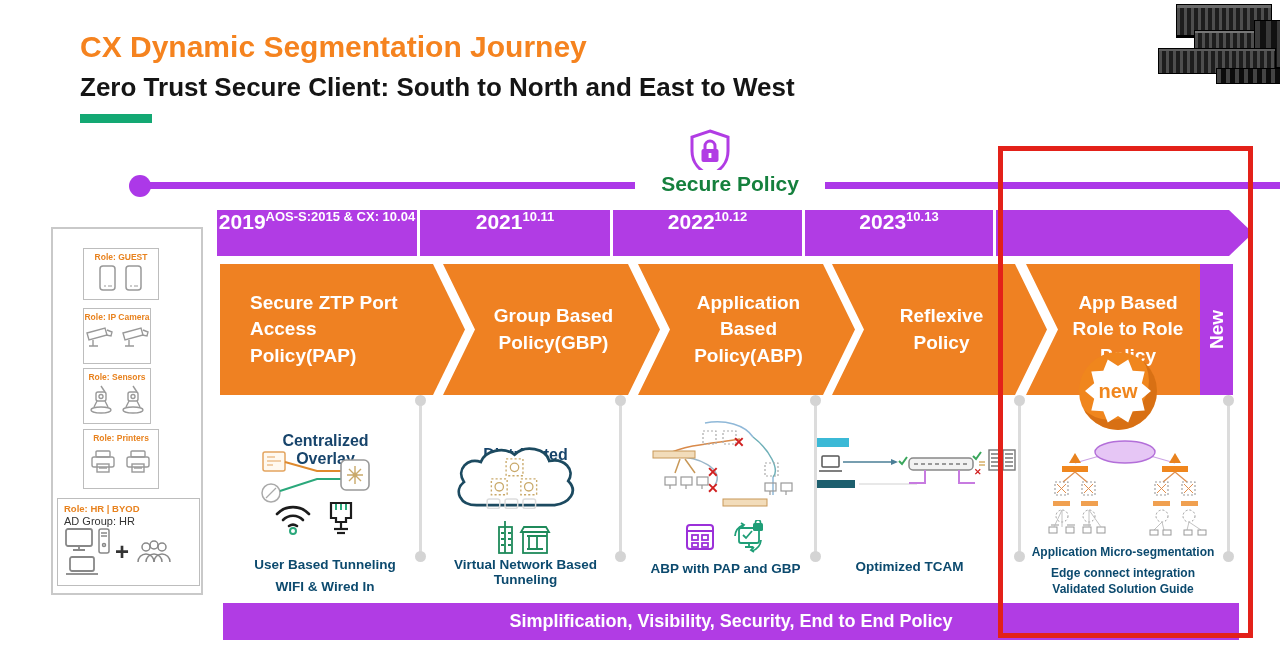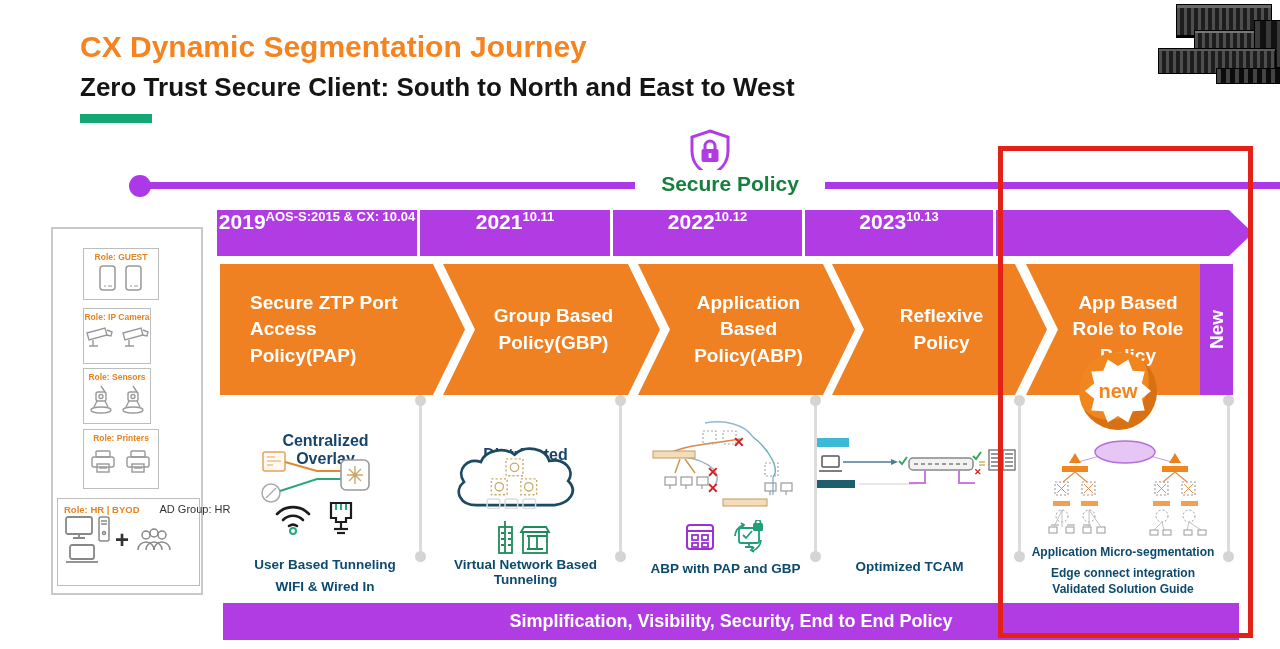--- a/index.html
+++ b/index.html
@@ -93,21 +93,21 @@
   
   .sidebar { left:6px; top:227px; width:152px; height:368px; border:2px solid #C9C9C9; background:#fff; }
   .role-box { position:absolute; border:1.5px solid #BDBDBD; background:#fff; text-align:center; }
   .role-lbl { font-size:8.5px; font-weight:bold; color:#E8821E; margin-top:3px; white-space:nowrap; }
   .icon-row { display:flex; justify-content:center; align-items:flex-end; gap:6px; margin-top:2px; }
   .rb1 { left:30px; top:19px; width:76px; height:52px; }
   .rb2 { left:30px; top:79px; width:68px; height:56px; }
   .rb3 { left:30px; top:139px; width:68px; height:56px; }
   .rb4 { left:30px; top:200px; width:76px; height:60px; }
   .rb5 { left:4px; top:269px; width:143px; height:88px; text-align:left; }
-  .hr-labels { display:flex; align-items:baseline; gap:20px; padding:4px 0 0 6px; }
+  .hr-labels { display:flex; align-items:baseline; gap:1px; padding:4px 0 0 6px;flex-direction:column; }
   .hr-role { font-size:9.5px; font-weight:bold; color:#E8821E; white-space:nowrap; }
   .hr-ad { font-size:11px; color:#333; white-space:nowrap; }
   .hr-body { display:flex; align-items:center; gap:4px; padding-left:6px; }
   .hr-left { display:flex; flex-direction:column; }
   .hr-left .row1 { display:flex; gap:3px; align-items:flex-start; }
   .plus { font-size:24px; font-weight:bold; color:#333; line-height:1; }
 </style>
 </head>
 <body>
 

